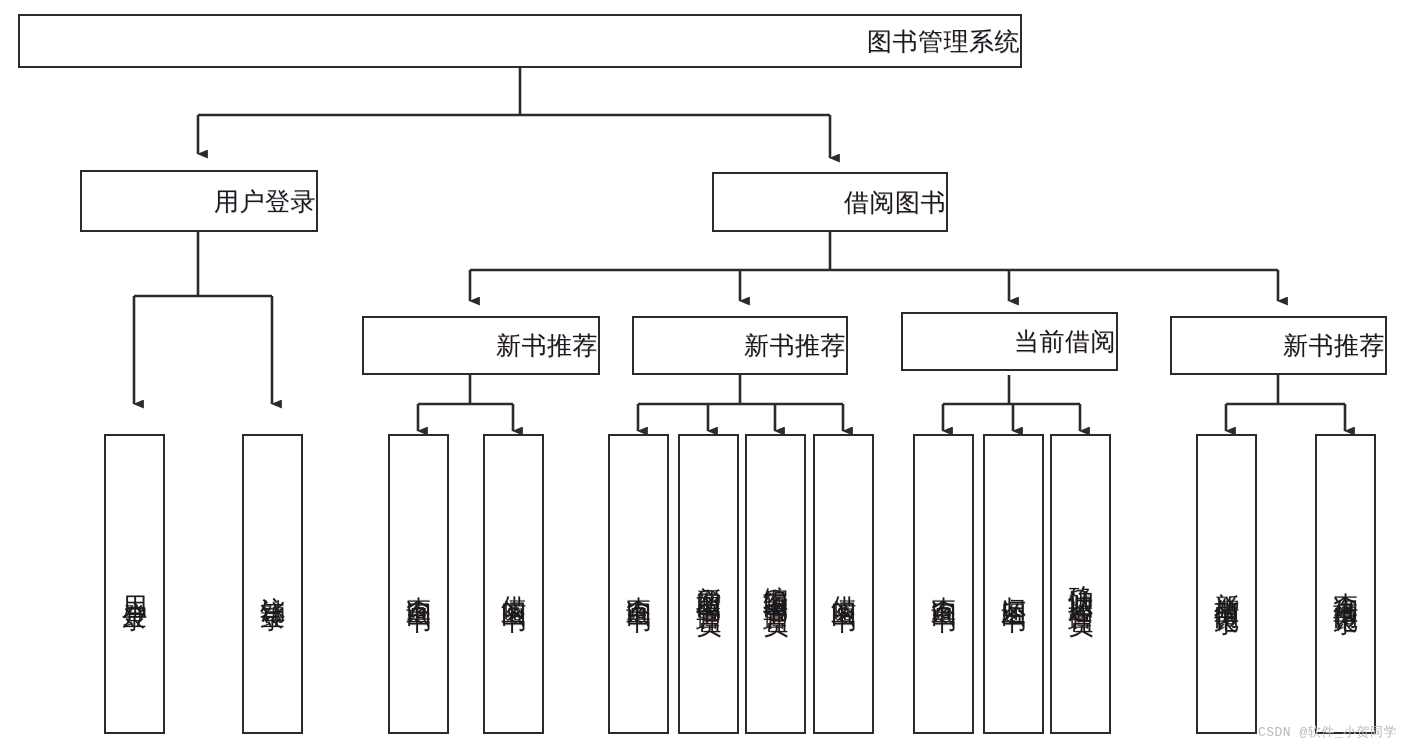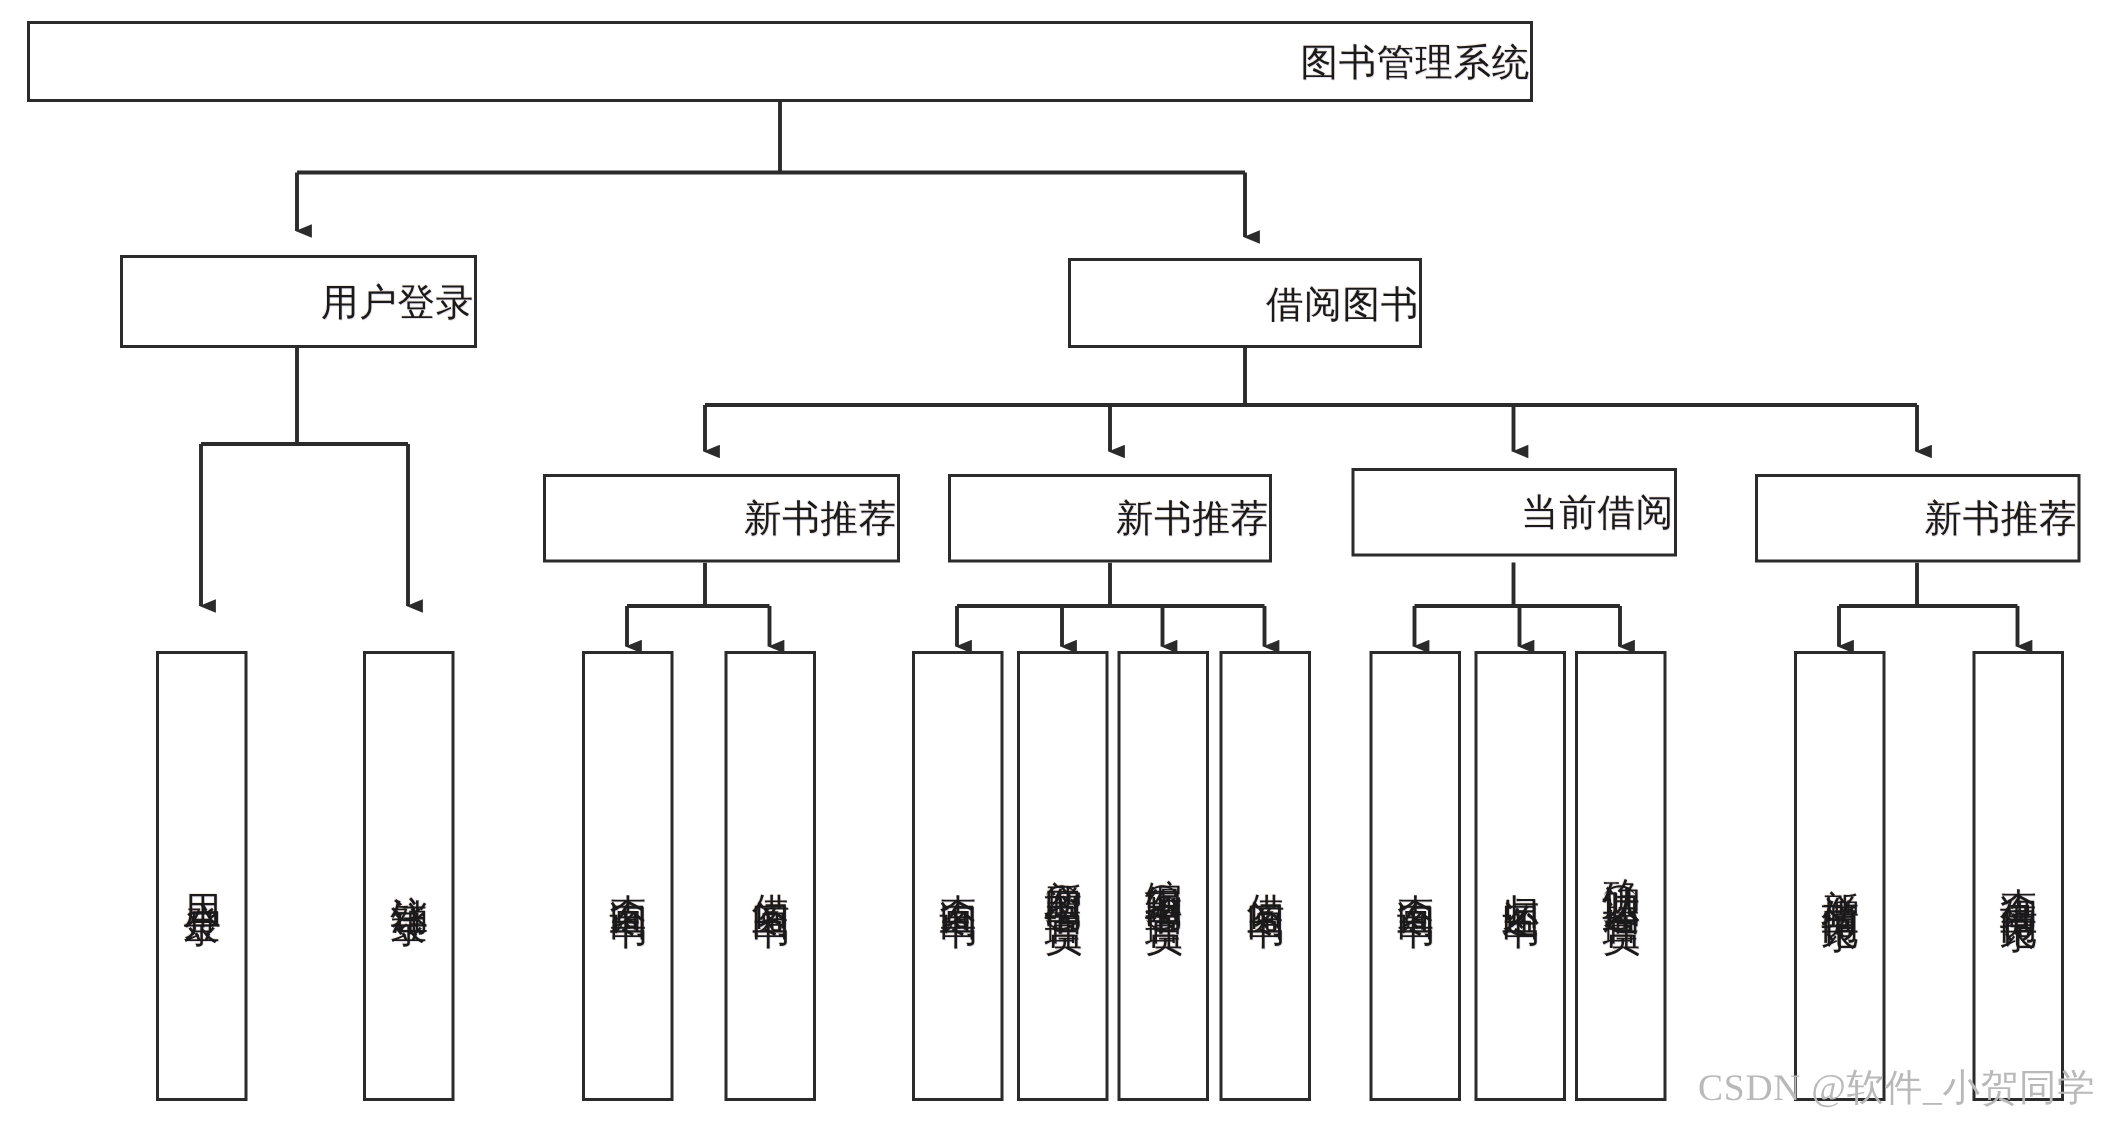--- a/index.html
+++ b/index.html
@@ -57,23 +57,23 @@
     text-orientation: upright;
     font-size: 25px;
     line-height: 1.18;
     letter-spacing: 4px;
     white-space: nowrap;
   }
   #watermark {
     position: absolute;
     right: 8px;
     bottom: 6px;
-    font-size: 25px;
+    font-size: 13px;
     color: #b9b9b9;
-    font-family: Liberation Serif, serif;
+    font-family: Liberation Mono, monospace;
     letter-spacing: 0.5px;
     white-space: nowrap;
     user-select: none;
   }
 </style>
 </head>
 <body>
 
 <div id="diagram-canvas">
 

